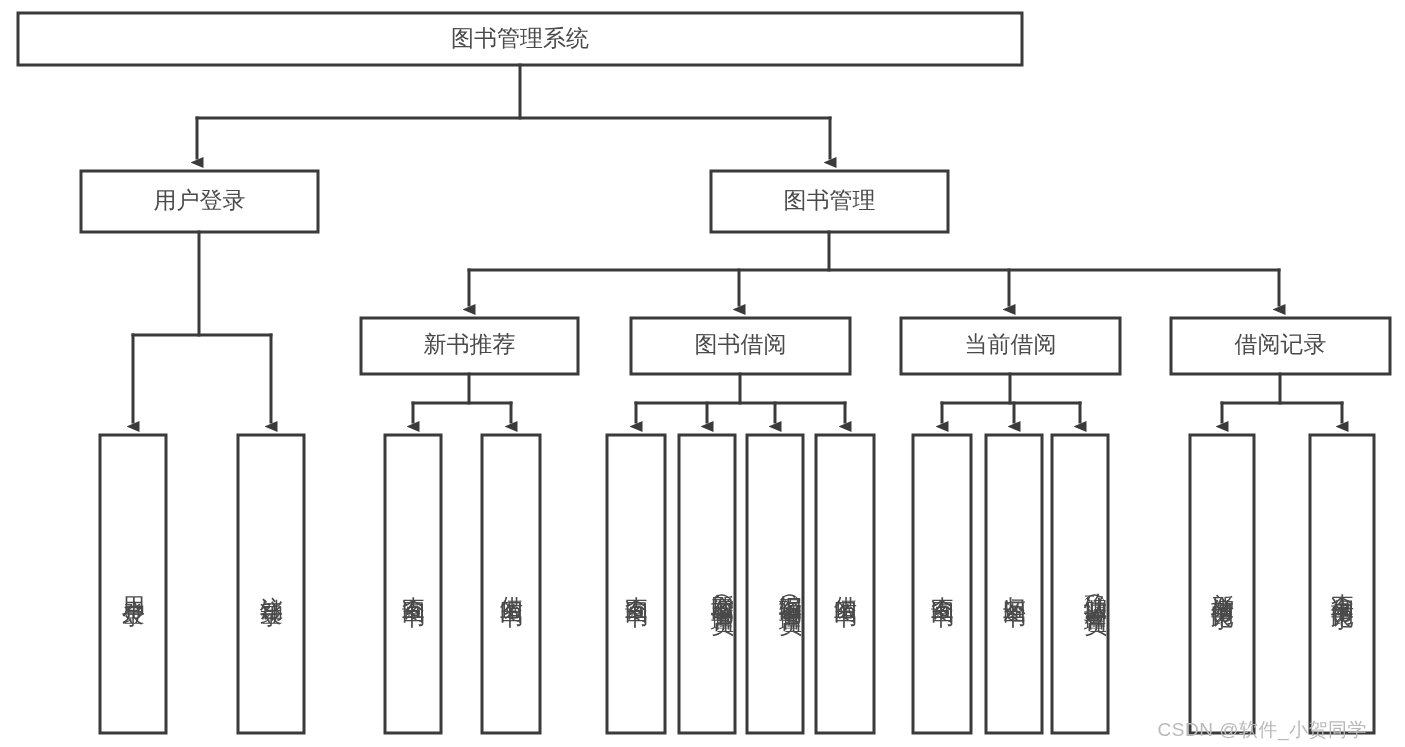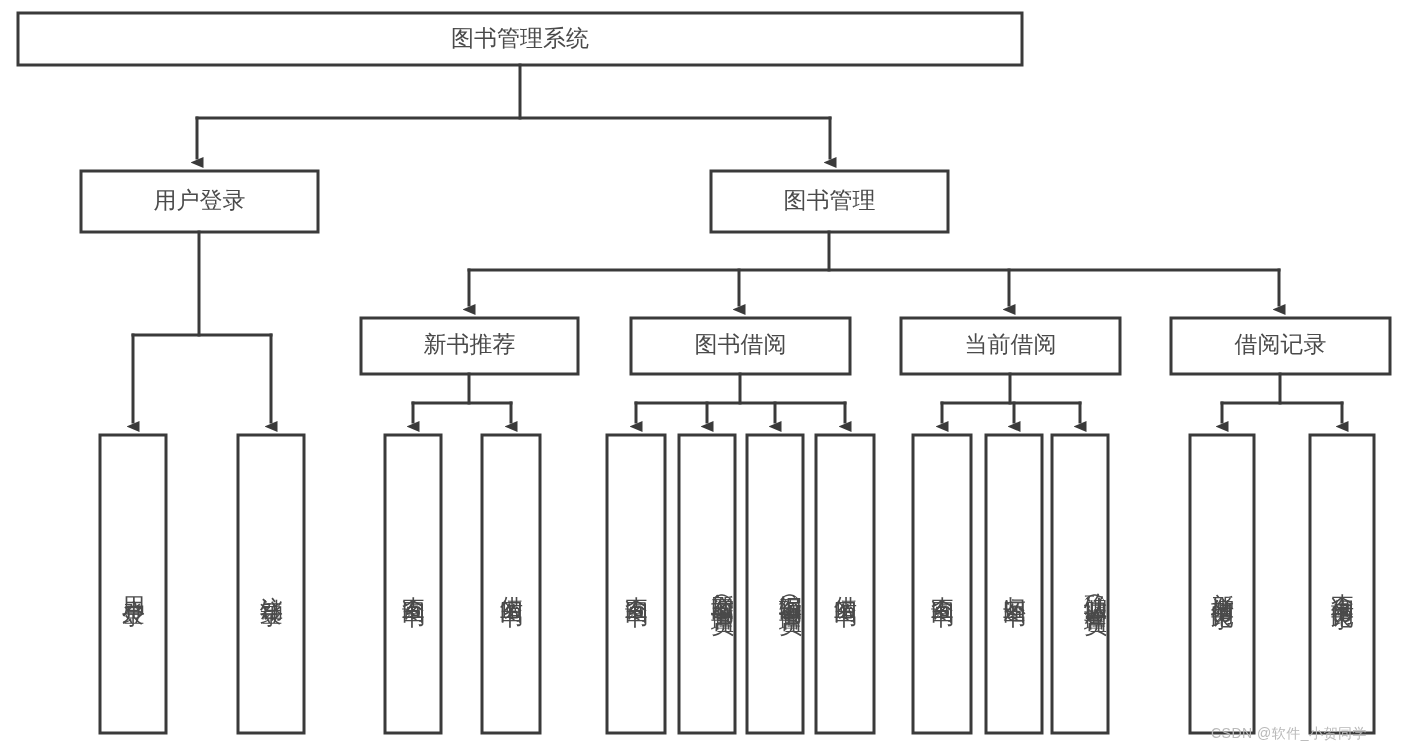--- a/index.html
+++ b/index.html
@@ -64,21 +64,21 @@
     pointer-events: none;
   }
   .leaf-label-wrap.centered {
     align-items: center;
   }
   #watermark {
     position: absolute;
     right: 8px;
     bottom: 4px;
     font-family: "Liberation Sans", "DejaVu Sans", sans-serif;
-    font-size: 14px;
+    font-size: 19px;
     color: #b9b9b9;
     letter-spacing: 0.5px;
     white-space: nowrap;
     user-select: none;
   }
 </style>
 </head>
 <body>
 
 <div id="diagram-root">

